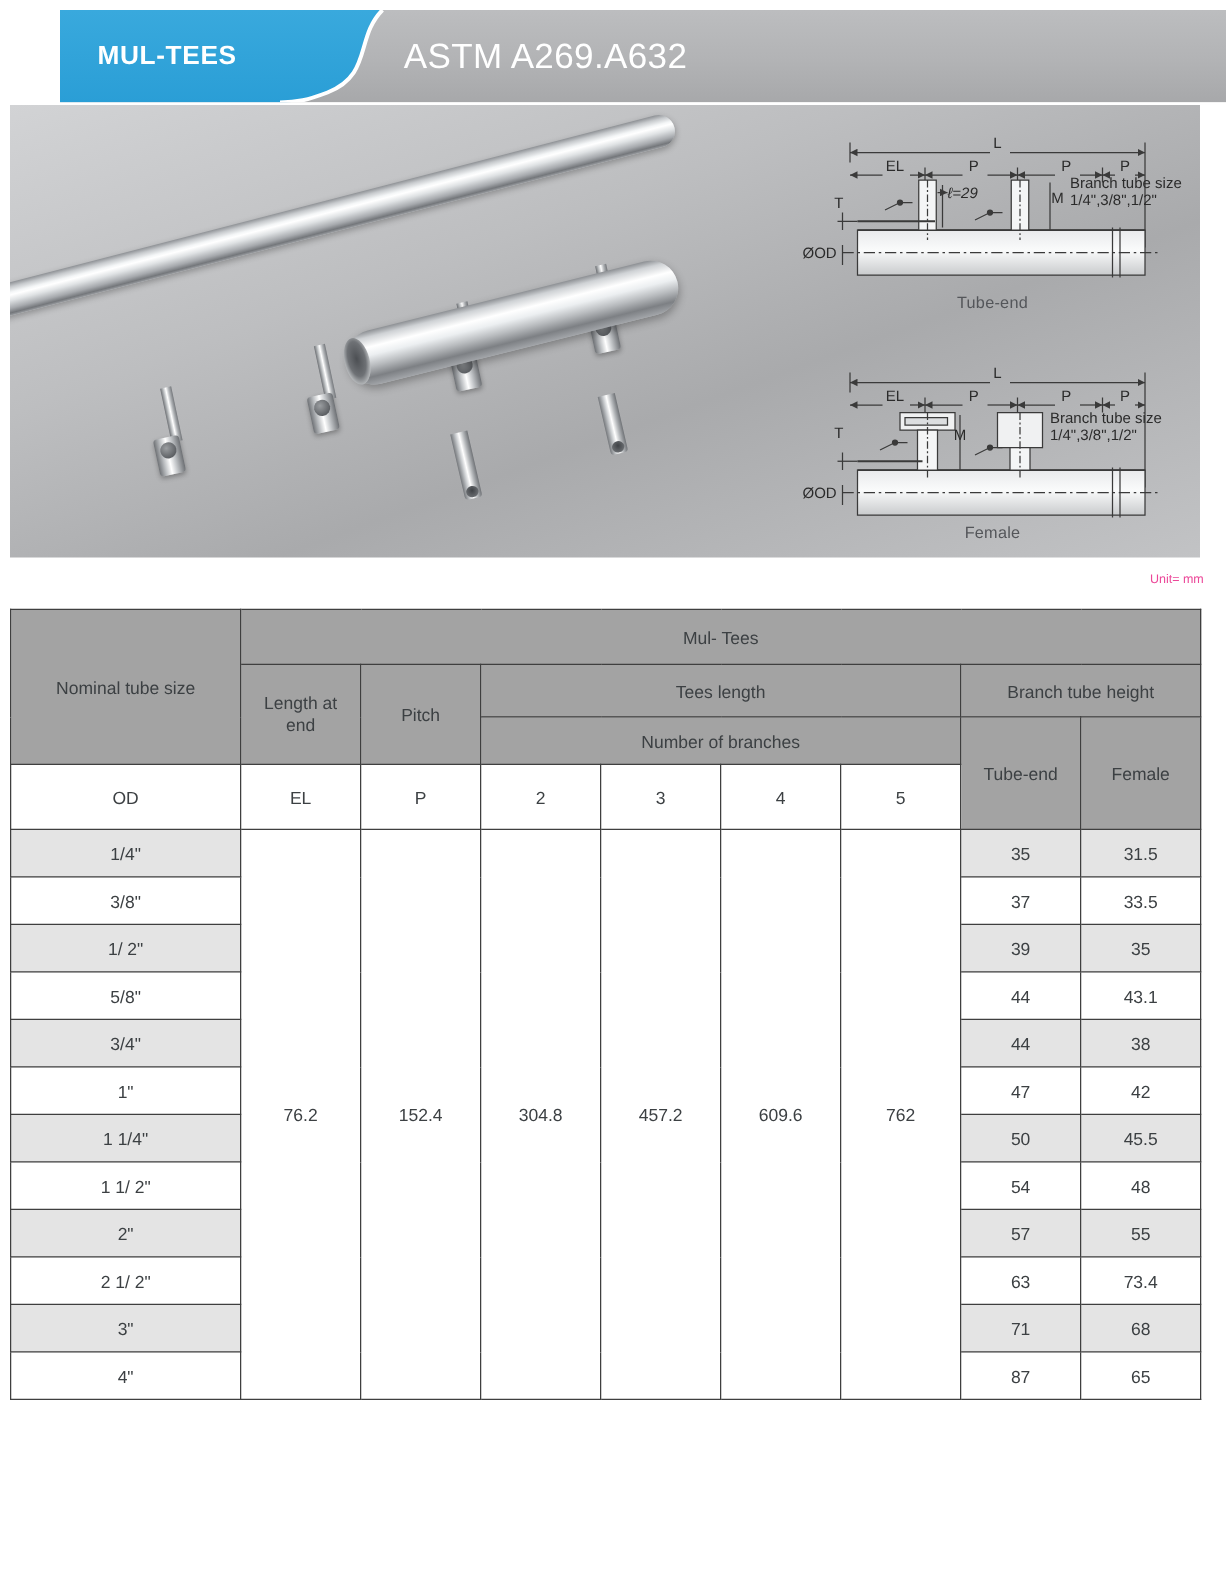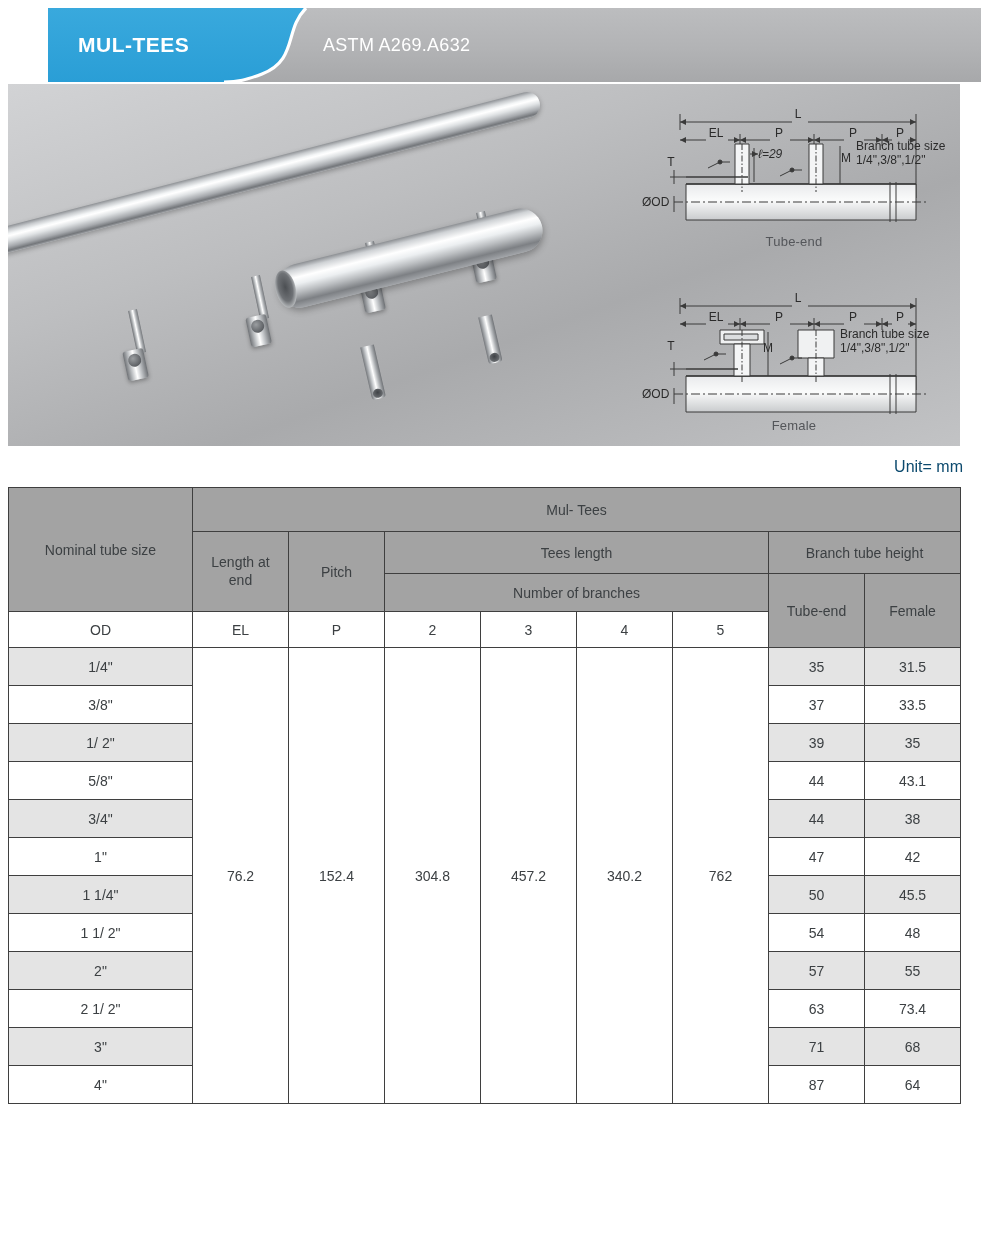--- a/index.html
+++ b/index.html
@@ -21,21 +21,21 @@
   .banner svg { display: block; }
   .banner-title {
     position: absolute; left: 30px; top: 0; height: 74px;
     display: flex; align-items: center;
     color: #ffffff; font-size: 21px; font-weight: bold;
     letter-spacing: 0.5px; white-space: nowrap;
   }
   .banner-sub {
     position: absolute; left: 275px; top: 0; height: 74px;
     display: flex; align-items: center;
-    color: #ffffff; font-size: 18px; font-weight: normal;
+    color: #ffffff; font-size: 28px; font-weight: normal;
     letter-spacing: 0.3px; white-space: nowrap;
   }
 
   
   .panel {
     position: absolute; left: 8px; top: 84px;
     width: 952px; height: 362px;
     background: linear-gradient(160deg,#d2d3d5 0%, #bdbec0 35%, #a9aaac 62%, #c2c3c5 100%);
     overflow: hidden;
   }
@@ -100,21 +100,21 @@
   .dwg-caption {
     position: absolute; width: 100%; text-align: center;
     font-size: 13px; color: #54565a; letter-spacing: .2px;
   }
   .cap1 { top: 146px; left: 0; }
   .cap2 { top: 330px; left: 0; }
 
   
   .unit {
     position: absolute; right: 18px; top: 458px;
-    font-size: 16px; color: #0c4a6e;
+    font-size: 10px; color: #ec4899;
   }
 
   
   .tbl-wrap { position: absolute; left: 8px; top: 487px; width: 952px; }
   table.spec {
     border-collapse: collapse; width: 952px;
     table-layout: fixed;
   }
   table.spec td, table.spec th {
     border: 1px solid #3f3f3f;
@@ -124,21 +124,21 @@
     font-size: 14px;
     padding: 0;
   }
   th.hdr { background: #a3a3a3; }
   td.odcell { font-size: 14px; }
   td.shade { background: #e4e4e4; }
   td.plain { background: #ffffff; }
   .h-row1 td, .h-row1 th { height: 44px; }
   .h-row2 td, .h-row2 th { height: 42px; }
   .h-row3 td, .h-row3 th { height: 38px; }
-  .h-row4 td, .h-row4 th { height: 36px; }
+  .h-row4 td, .h-row4 th { height: 52px; }
   tbody tr td { height: 38px; }
   .two-line { line-height: 1.25; }
 </style>
 </head>
 <body>
 
 <div class="page">
 
   <div class="banner">
     <svg width="952" height="74" viewBox="0 0 952 74">
@@ -376,21 +376,21 @@
           <td class="plain">5</td>
         </tr>
       </thead>
       <tbody>
           <tr>
             <td class="odcell shade">1/4"</td>
             <td class="plain" rowspan="12">76.2</td>
             <td class="plain" rowspan="12">152.4</td>
             <td class="plain" rowspan="12">304.8</td>
             <td class="plain" rowspan="12">457.2</td>
-            <td class="plain" rowspan="12">340.2</td>
+            <td class="plain" rowspan="12">609.6</td>
             <td class="plain" rowspan="12">762</td>
             <td class="shade">35</td>
             <td class="shade">31.5</td>
           </tr>
           <tr>
             <td class="odcell plain">3/8"</td>
             <td class="plain">37</td>
             <td class="plain">33.5</td>
           </tr>
           <tr>
@@ -434,19 +434,19 @@
             <td class="plain">73.4</td>
           </tr>
           <tr>
             <td class="odcell shade">3"</td>
             <td class="shade">71</td>
             <td class="shade">68</td>
           </tr>
           <tr>
             <td class="odcell plain">4"</td>
             <td class="plain">87</td>
-            <td class="plain">64</td>
+            <td class="plain">65</td>
           </tr>
         </tbody>
     </table>
   </div>
 
 </div>
 
 </body></html>

